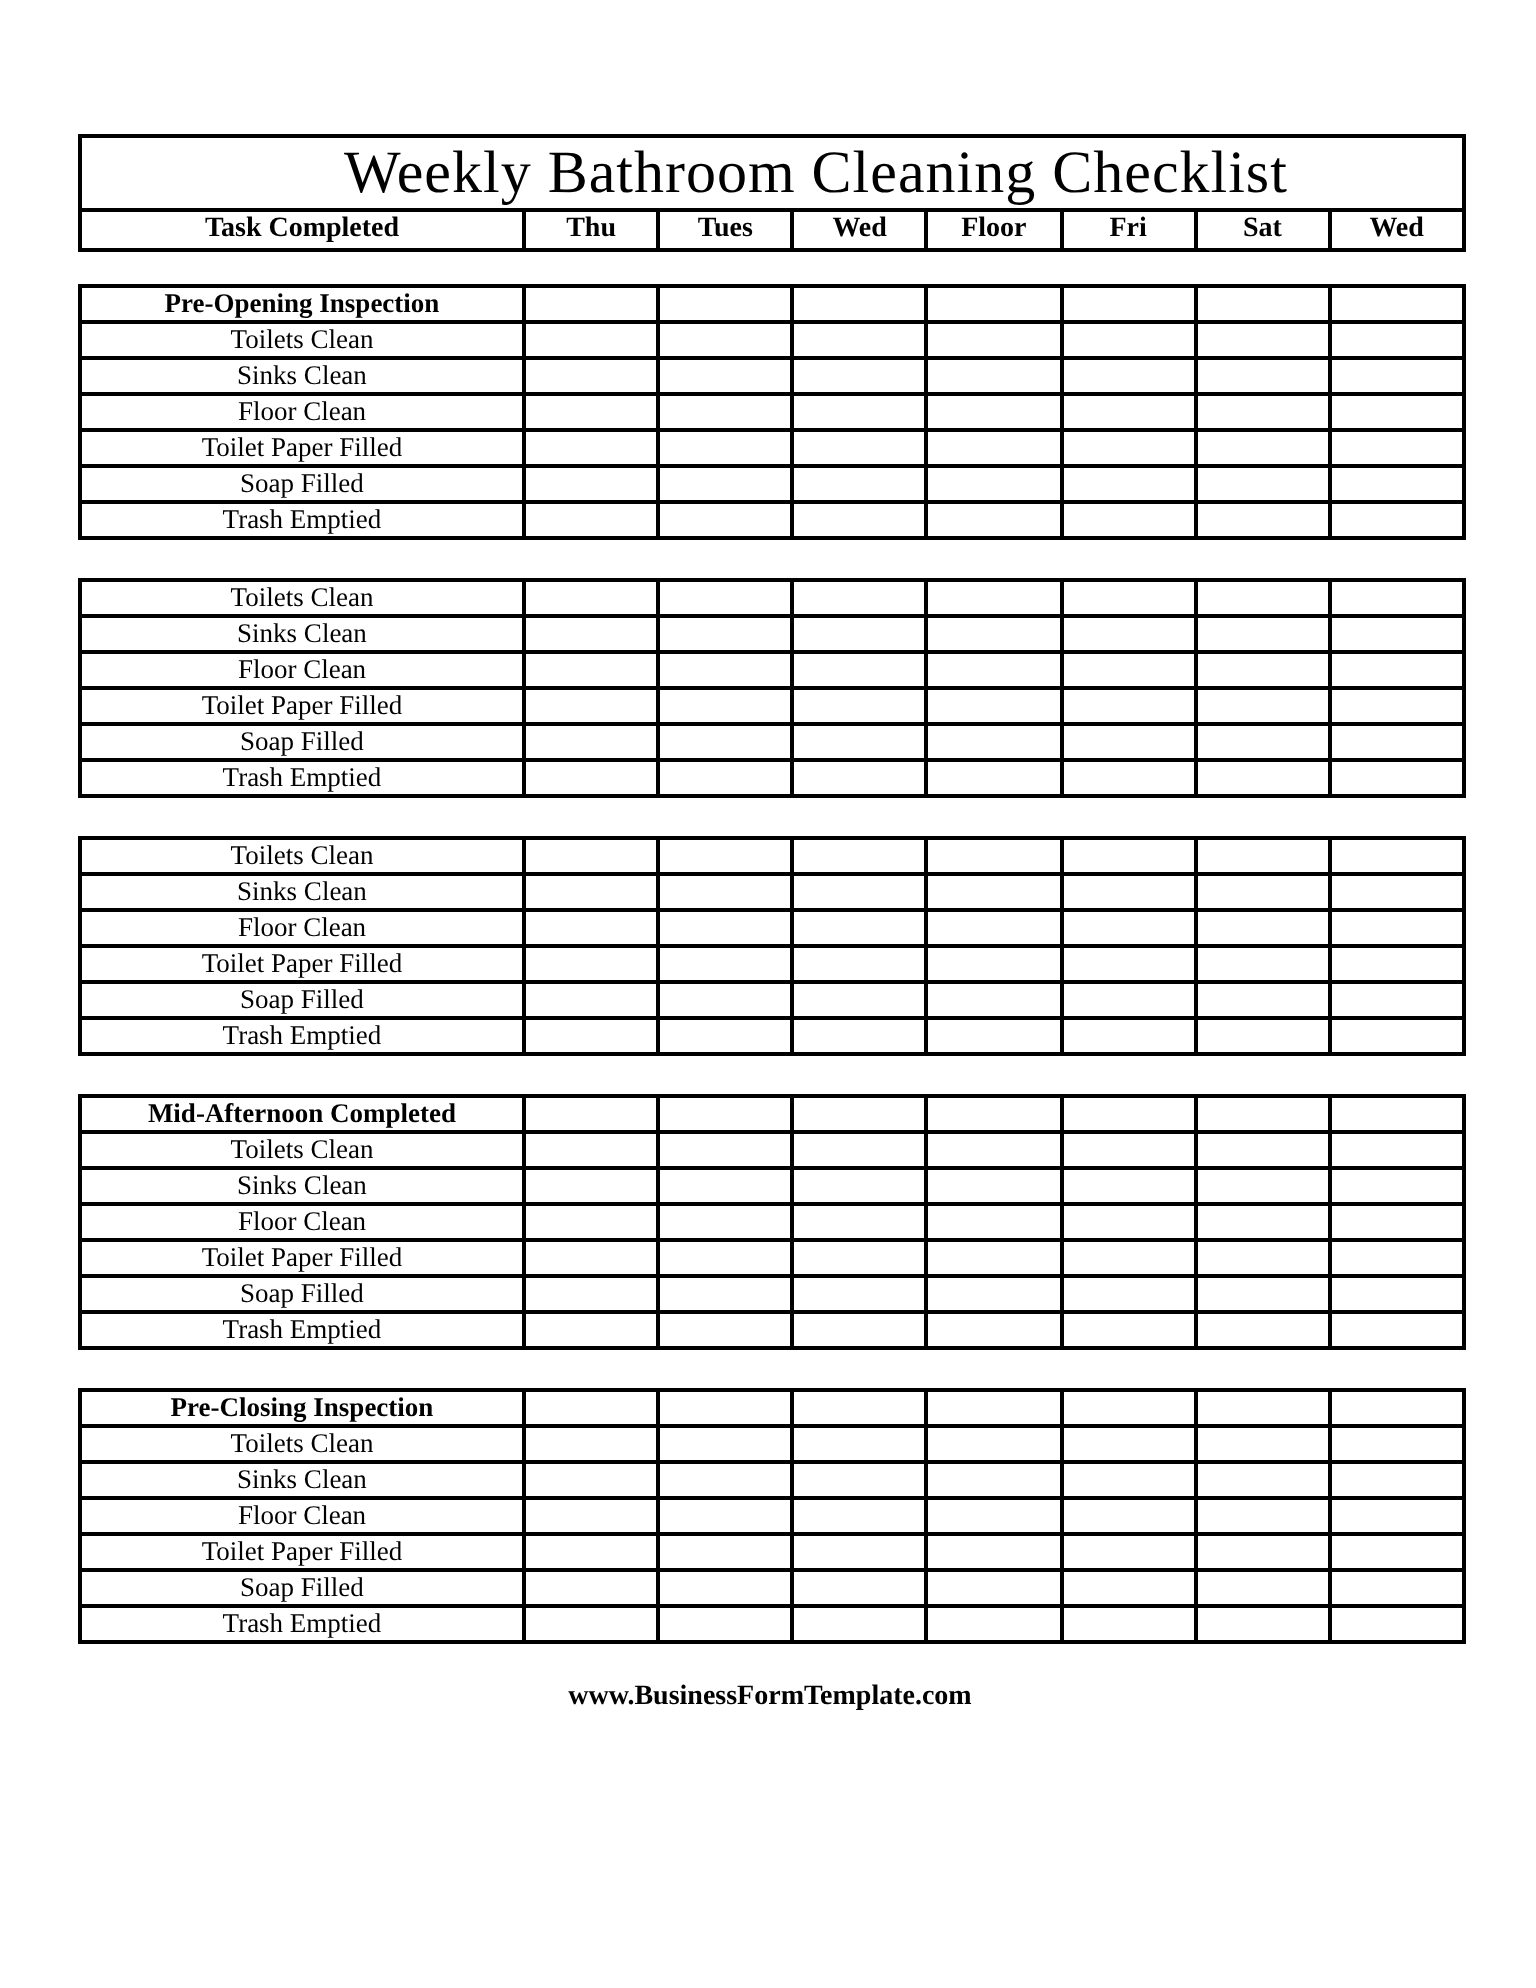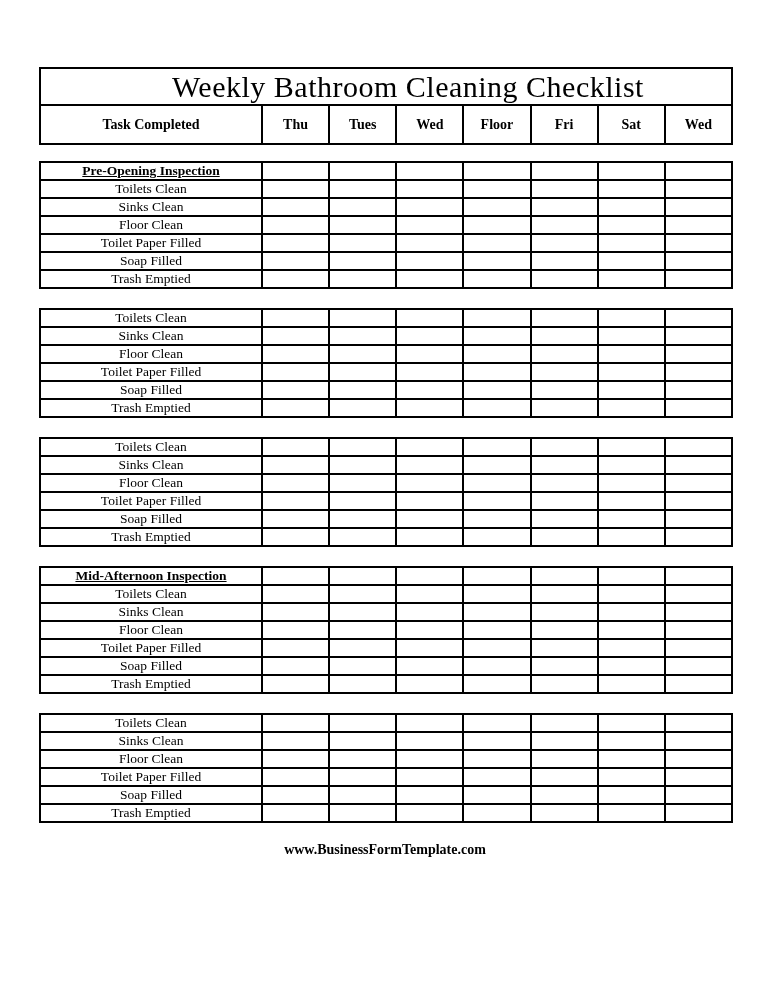--- a/index.html
+++ b/index.html
@@ -34,32 +34,31 @@
   }
   
   .header-table { margin-bottom: 16px; }
   .title-cell {
     height: 37px;
     font-size: 30px;
     font-weight: 400;
     letter-spacing: 0.5px;
     padding-left: 44px;
   }
-  .day-header-row td { height: 39px; }
+  .day-header-row td { height: 20px; }
   .task-header, .day-header {
     font-size: 14px;
     font-weight: bold;
   }
   
   .section-table { margin-bottom: 19px; }
   .section-table td { height: 18px; }
   .section-title-cell {
     font-size: 13.5px;
     font-weight: bold;
-    text-decoration: underline;
   }
   .task-cell { font-size: 13.5px; }
   .day-cell { background: #ffffff; }
   
   .footer-note {
     margin: 14px auto 0 auto;
     width: 676px;
     text-align: center;
     font-size: 13.5px;
     font-weight: bold;
@@ -346,21 +345,21 @@
           <col class="col-day">
           <col class="col-day">
           <col class="col-day">
           <col class="col-day">
           <col class="col-day">
           <col class="col-day">
           <col class="col-day">
         </colgroup>
         <tbody>
           <tr>
-            <td class="section-title-cell">Mid-Afternoon Inspection</td>
+            <td class="section-title-cell">Mid-Afternoon Completed</td>
             <td class="day-cell"></td>
             <td class="day-cell"></td>
             <td class="day-cell"></td>
             <td class="day-cell"></td>
             <td class="day-cell"></td>
             <td class="day-cell"></td>
             <td class="day-cell"></td>
           </tr>
           <tr>
             <td class="task-cell">Toilets Clean</td>
@@ -430,20 +429,30 @@
           <col class="col-day">
           <col class="col-day">
           <col class="col-day">
           <col class="col-day">
           <col class="col-day">
           <col class="col-day">
           <col class="col-day">
         </colgroup>
         <tbody>
           <tr>
+            <td class="section-title-cell">Pre-Closing Inspection</td>
+            <td class="day-cell"></td>
+            <td class="day-cell"></td>
+            <td class="day-cell"></td>
+            <td class="day-cell"></td>
+            <td class="day-cell"></td>
+            <td class="day-cell"></td>
+            <td class="day-cell"></td>
+          </tr>
+          <tr>
             <td class="task-cell">Toilets Clean</td>
             <td class="day-cell"></td>
             <td class="day-cell"></td>
             <td class="day-cell"></td>
             <td class="day-cell"></td>
             <td class="day-cell"></td>
             <td class="day-cell"></td>
             <td class="day-cell"></td>
           </tr>
           <tr>

